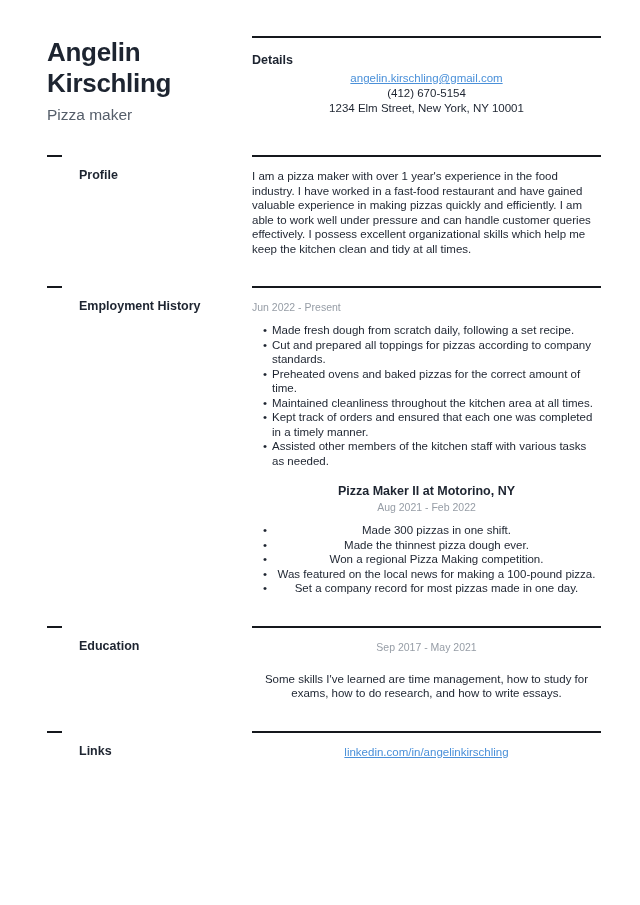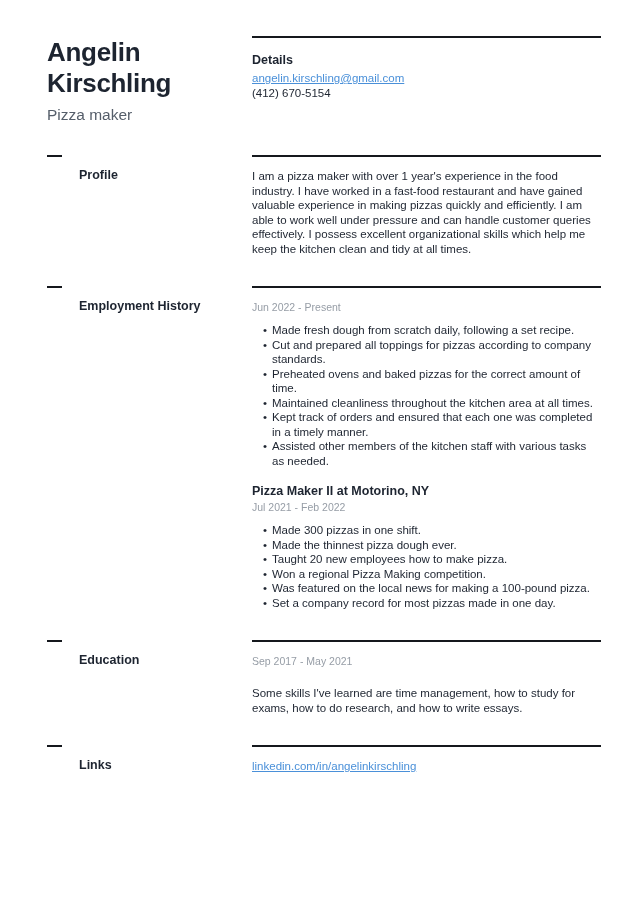--- a/index.html
+++ b/index.html
@@ -49,20 +49,21 @@
     font-size: 12.5px;
     font-weight: 700;
     line-height: 16px;
     margin-bottom: 3px;
   }
   .detail-line {
     font-size: 11.5px;
     line-height: 15px;
     color: #1d2430;
     display: block;
+    text-align: center;
   }
   a.link {
     color: #4a90d9;
     text-decoration: underline;
     cursor: pointer;
   }
 
   
   .section { margin-bottom: 30px; }
   .dash {
@@ -80,21 +81,21 @@
   }
   .section-content .rule { margin-bottom: 12px; }
   .body-text {
     font-size: 11.5px;
     line-height: 14.5px;
     color: #1d2430;
   }
 
   
   .entry { margin-bottom: 15px; }
-  .entry:last-child { margin-bottom: 0; }
+  .entry:last-child { margin-bottom: 0; text-align: center; }
   .entry-title {
     font-size: 12.5px;
     font-weight: 700;
     line-height: 16px;
     color: #1d2430;
   }
   .entry-dates {
     font-size: 10.5px;
     line-height: 14px;
     color: #969da6;
@@ -127,20 +128,21 @@
   <header class="row header-row">
     <div class="col-left">
       <h1 class="name">Angelin Kirschling</h1>
       <div class="subtitle">Pizza maker</div>
     </div>
     <div class="col-right details-block">
       <div class="rule"></div>
       <div class="details-heading">Details</div>
       <a class="detail-line link" href="#">angelin.kirschling@gmail.com</a>
       <span class="detail-line">(412) 670-5154</span>
+      <span class="detail-line">1234 Elm Street, New York, NY 10001</span>
     </div>
   </header>
 
   <section class="row section">
     <div class="col-left">
       <div class="dash"></div>
       <h2 class="section-label">Profile</h2>
     </div>
     <div class="col-right section-content">
       <div class="rule"></div>
@@ -163,25 +165,24 @@
           <li>Cut and prepared all toppings for pizzas according to company standards.</li>
           <li>Preheated ovens and baked pizzas for the correct amount of time.</li>
           <li>Maintained cleanliness throughout the kitchen area at all times.</li>
           <li>Kept track of orders and ensured that each one was completed in a timely manner.</li>
           <li>Assisted other members of the kitchen staff with various tasks as needed.</li>
         </ul>
       </article>
 
       <article class="entry">
         <h3 class="entry-title">Pizza Maker II at Motorino, NY</h3>
-        <div class="entry-dates">Jul 2021 - Feb 2022</div>
+        <div class="entry-dates">Aug 2021 - Feb 2022</div>
         <ul class="bullets">
           <li>Made 300 pizzas in one shift.</li>
           <li>Made the thinnest pizza dough ever.</li>
-          <li>Taught 20 new employees how to make pizza.</li>
           <li>Won a regional Pizza Making competition.</li>
           <li>Was featured on the local news for making a 100-pound pizza.</li>
           <li>Set a company record for most pizzas made in one day.</li>
         </ul>
       </article>
     </div>
   </section>
 
   <section class="row section">
     <div class="col-left">

